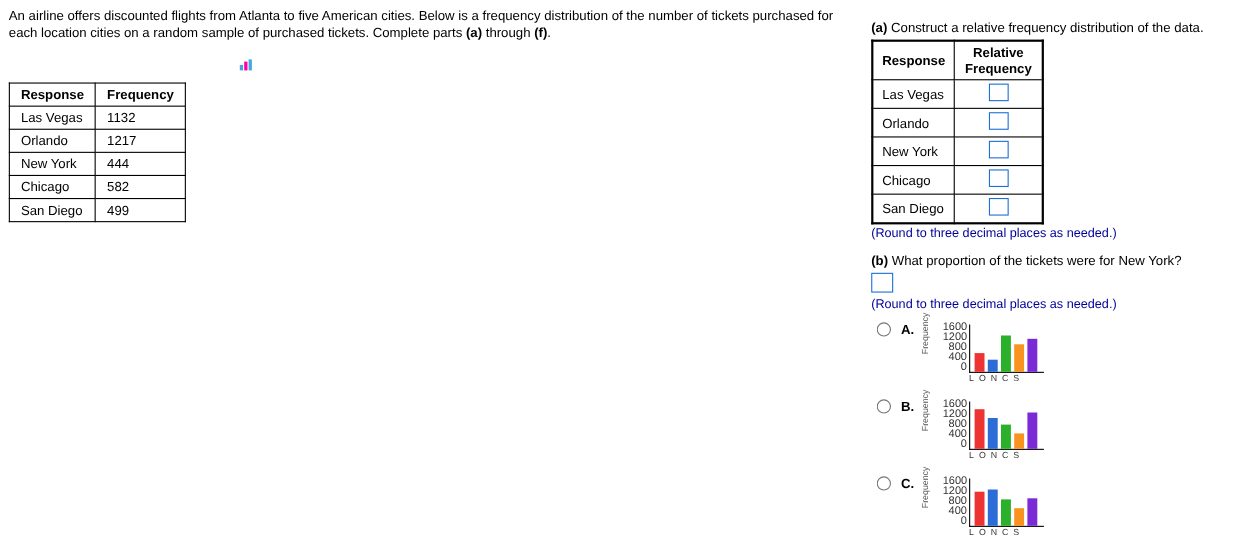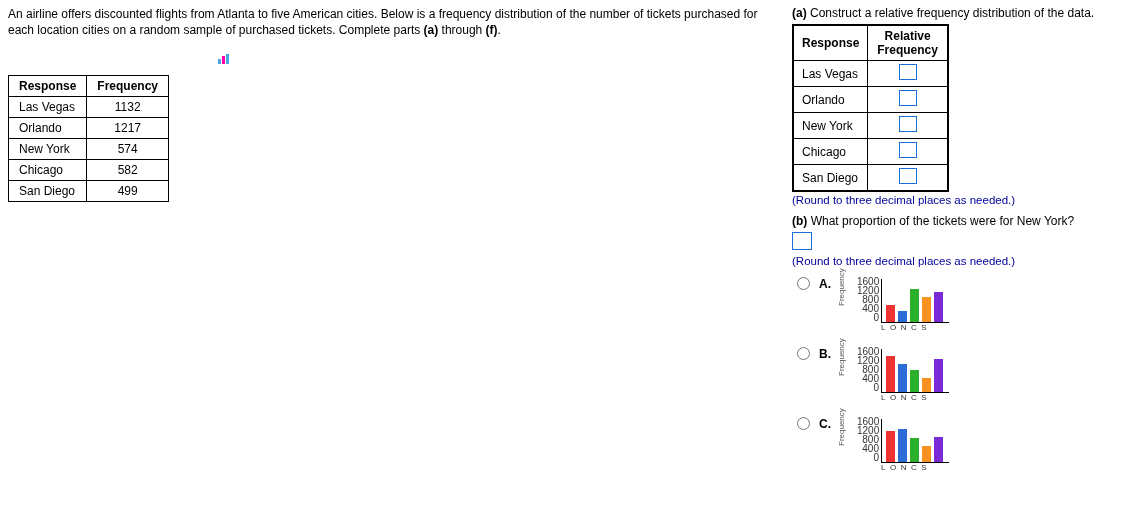--- a/index.html
+++ b/index.html
@@ -33,24 +33,24 @@
     border-collapse: collapse;
     margin-top: 2px;
   }
   table.freq th, table.freq td {
     border: 1px solid #000;
     padding: 3px 10px;
     font-size: 12px;
     text-align: left;
   }
   table.freq th { font-weight: bold; text-align: center; }
-  table.freq td.c { text-align: center; }
+  table.freq td.c { text-align: left; }
 
   .part-label { font-weight: bold; }
-  .qline { margin-bottom: 4px; }
+  .qline { margin-bottom: 4px; margin-top: 12px; }
 
   table.rel {
     border: 2px solid #000;
     border-collapse: collapse;
     margin: 4px 0 2px;
   }
   table.rel th, table.rel td {
     border: 1px solid #000;
     padding: 3px 8px;
     font-size: 12px;
@@ -137,21 +137,21 @@
       <tr>
             <td>Las Vegas</td>
             <td class="c">1132</td>
           </tr>
       <tr>
             <td>Orlando</td>
             <td class="c">1217</td>
           </tr>
       <tr>
             <td>New York</td>
-            <td class="c">574</td>
+            <td class="c">444</td>
           </tr>
       <tr>
             <td>Chicago</td>
             <td class="c">582</td>
           </tr>
       <tr>
             <td>San Diego</td>
             <td class="c">499</td>
           </tr>
     </tbody>

